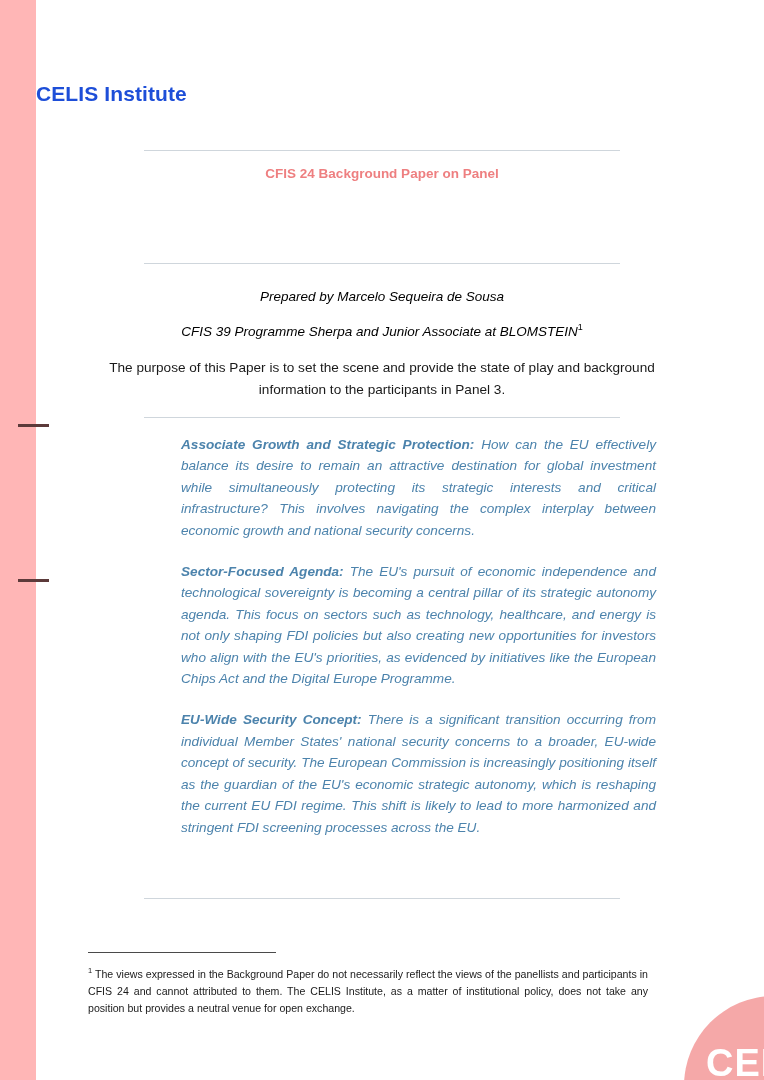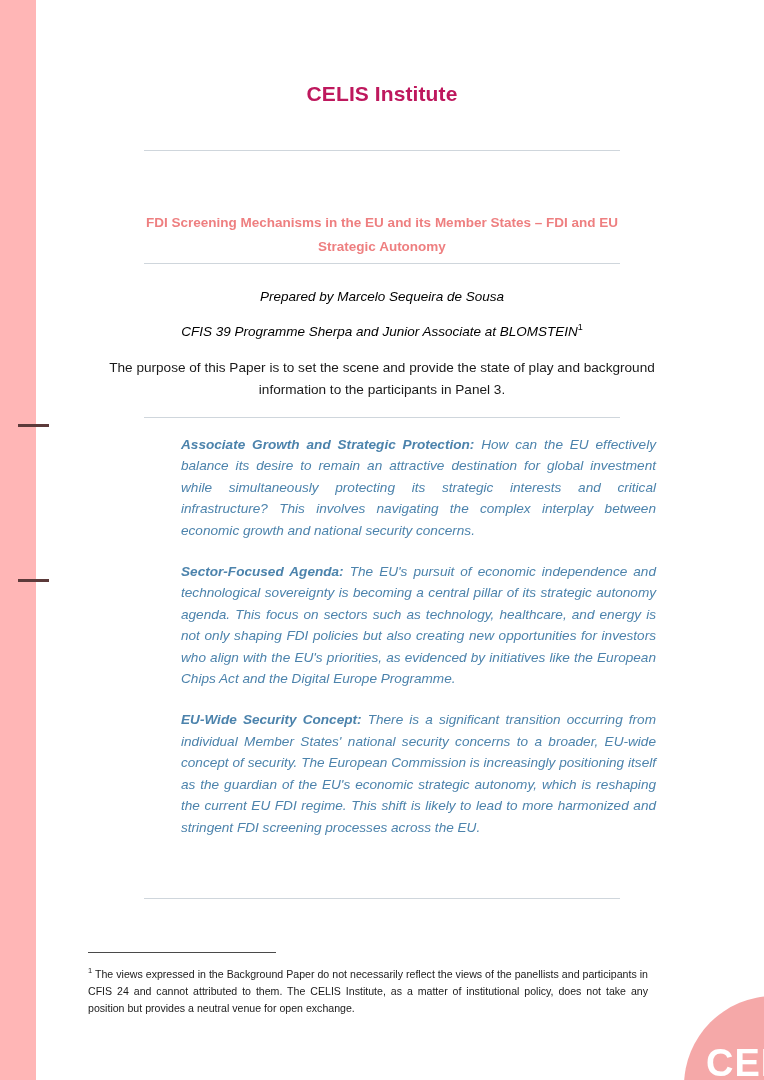--- a/index.html
+++ b/index.html
@@ -42,24 +42,23 @@
     top: 0;
     width: 728px;
     height: 1080px;
   }
 
   .doc-title {
     position: absolute;
     left: 0;
     top: 82px;
     width: 692px;
-    text-align: center;
     font-size: 21px;
     font-weight: bold;
-    color: #be185d;
+    color: #1d4ed8;
     letter-spacing: 0.1px;
   }
 
   .rule {
     position: absolute;
     left: 108px;
     width: 476px;
     height: 1px;
     background: #cfd6dc;
   }
@@ -192,22 +191,22 @@
   <div class="band-tick t1"></div>
   <div class="band-tick t2"></div>
 </div>
 
 <div class="page">
 
   <div class="doc-title">CELIS Institute</div>
 
   <div class="rule r-top"></div>
 
-
-  <div class="subtitle subtitle-b">FDI Screening Mechanisms in the EU and its Member States – FDI and EU Strategic Autonomy</div>
+  <div class="subtitle subtitle-a">CFIS 24 Background Paper on Panel</div>
+
 
   <div class="rule r-mid"></div>
 
   <div class="byline byline-a">Prepared by Marcelo Sequeira de Sousa</div>
 
   <div class="byline byline-b">
     <span>CFIS 39 Programme Sherpa and Junior Associate at BLOMSTEIN</span><span class="fn-ref">1</span>
   </div>
 
   <div class="purpose">The purpose of this Paper is to set the scene and provide the state of play and background information to the participants in Panel 3.</div>

